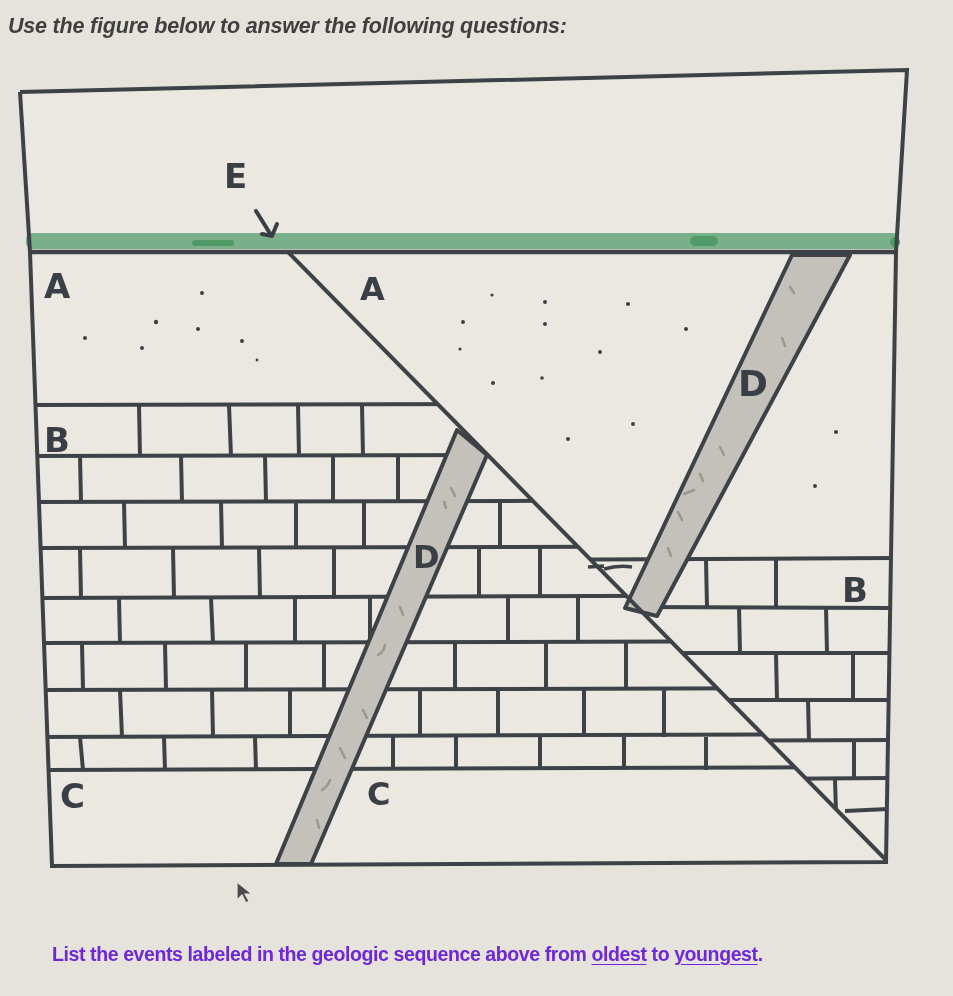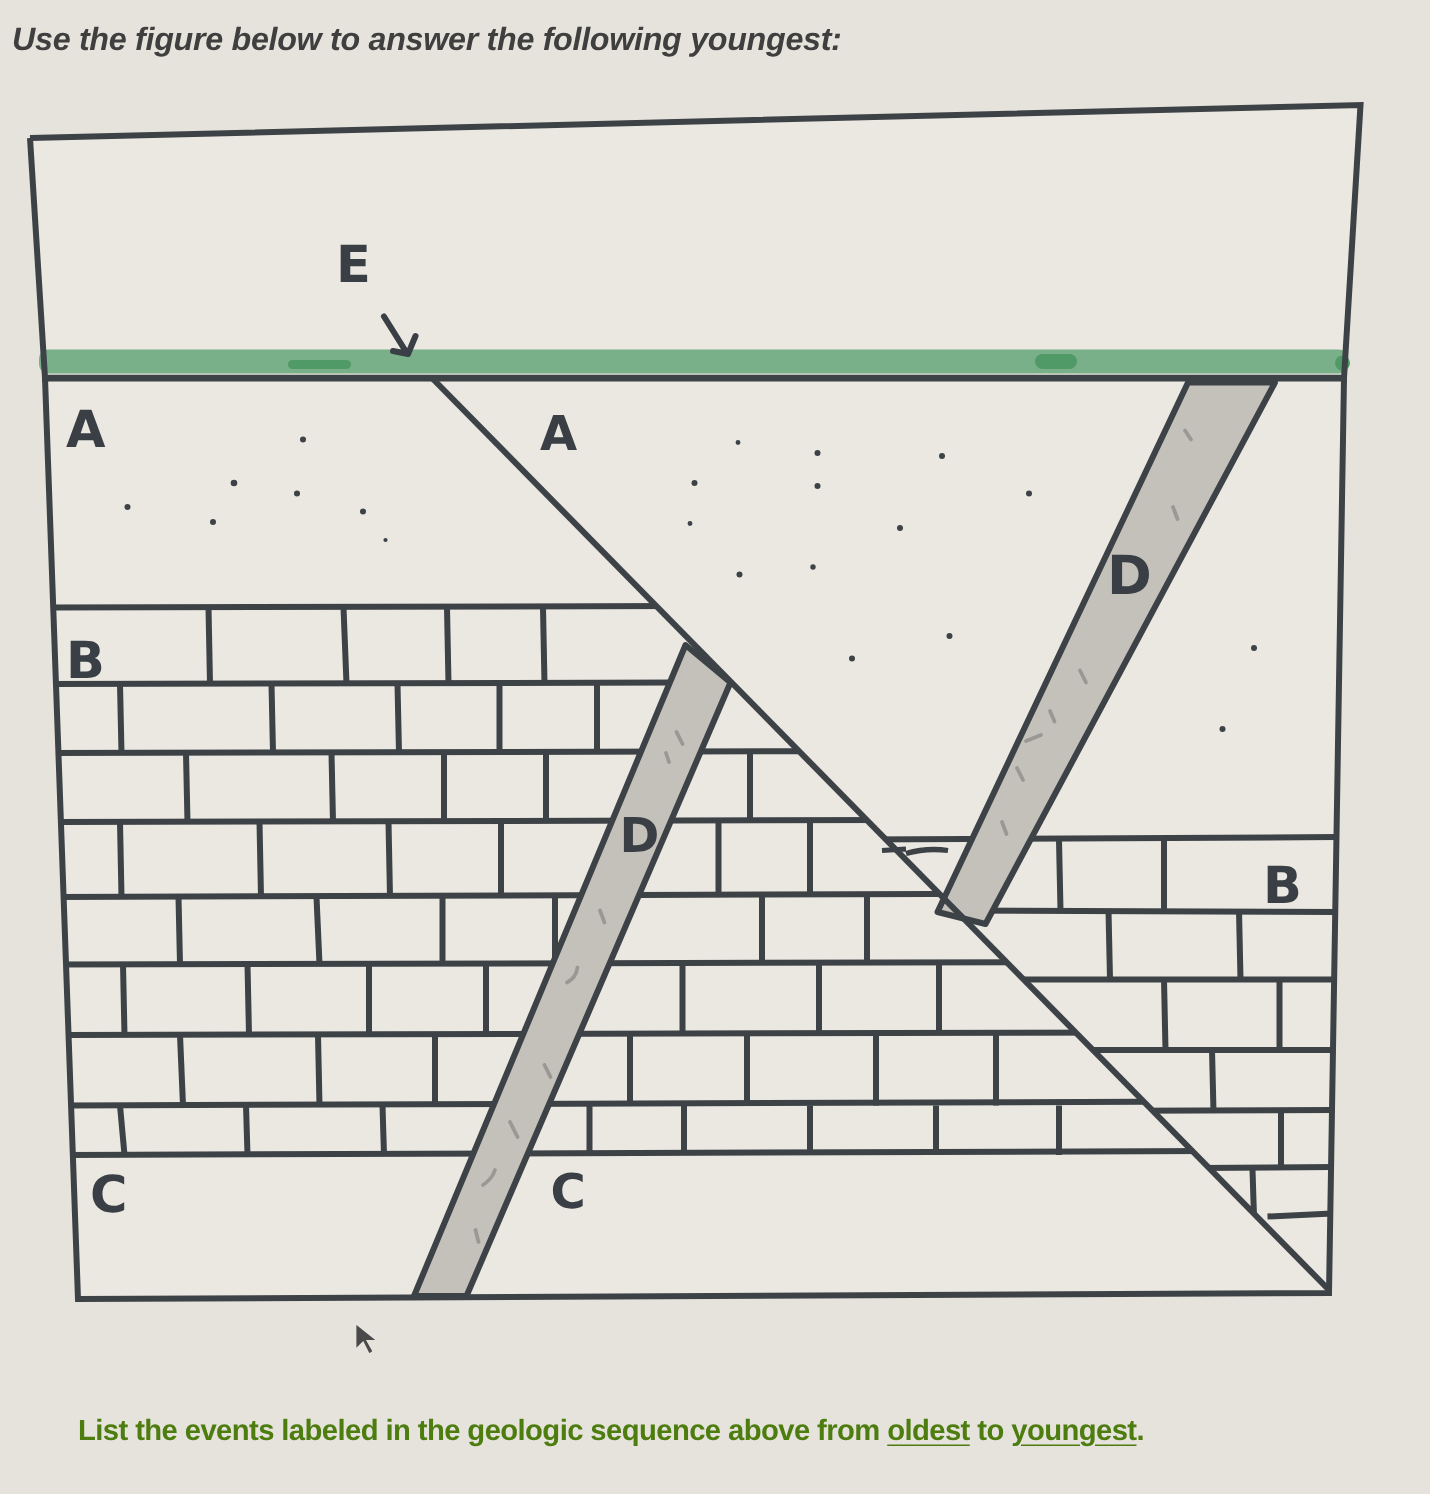--- a/index.html
+++ b/index.html
@@ -11,32 +11,32 @@
   }
   .prompt {
     position: absolute; left: 8px; top: 14px;
     font-size: 21.5px; font-weight: bold; font-style: italic;
     color: #3f3f3f; letter-spacing: -0.2px;
     font-family: "Liberation Sans", sans-serif;
   }
   .question {
     position: absolute; left: 52px; top: 943px;
     font-size: 19.5px; font-weight: bold;
-    color: #4d7c0f; letter-spacing: -0.4px;
+    color: #6d28d9; letter-spacing: -0.4px;
     font-family: "Liberation Sans", sans-serif;
   }
   .question .u { text-decoration: underline; text-underline-offset: 3px; }
   .figure { position: absolute; left: 0; top: 0; }
   .lbl { font-family: "DejaVu Sans", sans-serif; font-weight: bold; fill: #3a3f45; }
   .cursor { position: absolute; left: 235px; top: 880px; }
 </style>
 </head>
 <body>
 
-<div class="prompt">Use the figure below to answer the following youngest:</div>
+<div class="prompt">Use the figure below to answer the following questions:</div>
 
 <svg class="figure" width="953" height="996" viewBox="0 0 953 996" xmlns="http://www.w3.org/2000/svg">
   <defs>
     <clipPath id="lowerPanel">
       <polygon points="30,252 896,252 886,862 52,866"></polygon>
     </clipPath>
     <clipPath id="leftOfFault">
       <polygon points="30,252 290,252 886,862 52,866"></polygon>
     </clipPath>
     <clipPath id="rightOfFault">

